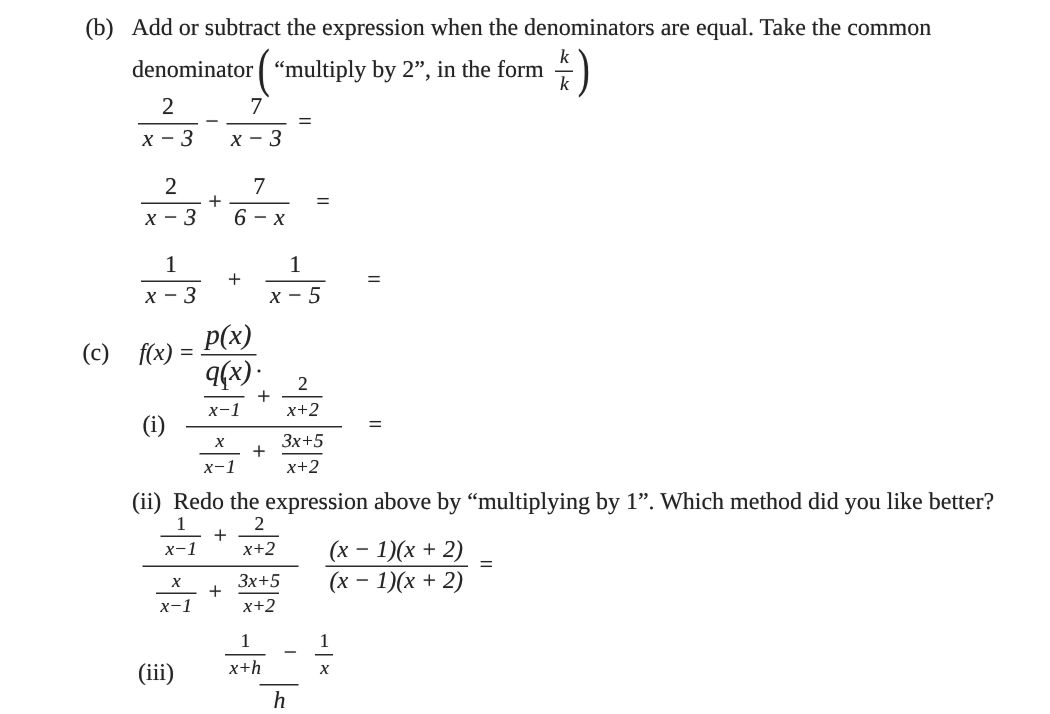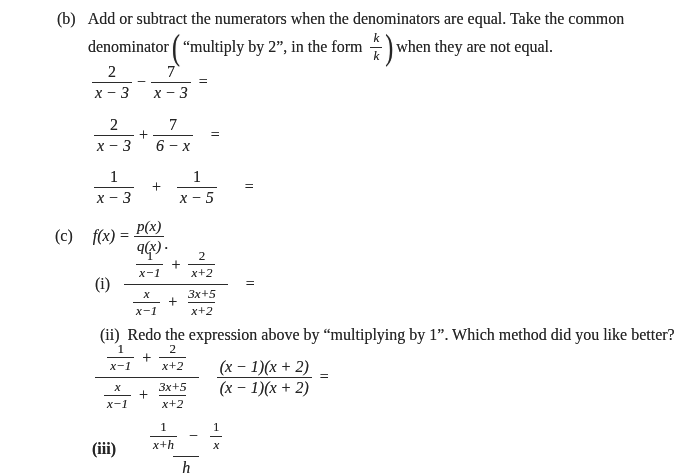--- a/index.html
+++ b/index.html
@@ -63,56 +63,55 @@
   .period { align-self: flex-end; padding-bottom: 5px; }
 
   
   #r-b1   { top: 10px;  left: 57px;  }
   #r-b2   { top: 27px;  left: 88px;  height: 40px; align-items: center; }
   #r-e1   { top: 62px;  left: 92px;  height: 40px; }
   #r-e2   { top: 115px; left: 94px;  height: 40px; }
   #r-e3   { top: 167px; left: 94px;  height: 40px; }
   #r-c    { top: 214px; left: 55px;  height: 44px; }
   #r-i    { top: 249px; left: 95px;  height: 70px; }
-  #r-ii-t { top: 326px; left: 100px;  }
+  #r-ii-t { top: 326px; left: 88px;  }
   #r-ii-m { top: 342px; left: 95px;  height: 70px; }
   #r-iii  { top: 418px; left: 92px;  height: 62px; }
 
   #r-b1 .label { margin-right: 12px; }
   #r-c  .label { margin-right: 12px; }
   #r-i  .label { margin-right: 14px; }
-  #r-iii .label { margin-right: 14px; font-weight: bold; }
+  #r-iii .label { margin-right: 14px; }
   #r-ii-t .label { margin-right: 8px; }
 
   .gap-sm { margin-left: 8px; }
   .gap-md { margin-left: 18px; }
   .gap-lg { margin-left: 28px; }
   .wide-pad .bignum { padding: 2px 20px 4px; }
   .wide-pad .op { margin: 0 12px; }
 </style>
 </head>
 <body>
 
 <div id="page">
 
   <div class="row" id="r-b1">
     <span class="label">(b)</span>
-    <span>Add or subtract the numerators when the denominators are equal.  Take the common</span>
+    <span>Add or subtract the expression when the denominators are equal.  Take the common</span>
   </div>
 
   <div class="row" id="r-b2">
     <span>denominator</span>
     <span class="bigparen">(</span>
     <span>“multiply by 2”, in the form</span>
     <span class="frac inner gap-sm">
       <span class="num mi">k</span>
       <span class="den mi">k</span>
     </span>
     <span class="bigparen">)</span>
-    <span>when they are not equal.</span>
   </div>
 
   <div class="row" id="r-e1">
     <span class="frac">
       <span class="num">2</span>
       <span class="den mi">x − 3</span>
     </span>
     <span class="op-tight">−</span>
     <span class="frac">
       <span class="num">7</span>
@@ -144,21 +143,21 @@
       <span class="num">1</span>
       <span class="den mi">x − 5</span>
     </span>
     <span class="eq gap-lg">=</span>
   </div>
 
   <div class="row" id="r-c">
     <span class="label">(c)</span>
     <span class="mi gap-sm">f(x)</span>
     <span class="eq" style="margin:0 5px;">=</span>
-    <span class="frac" style="font-size:15px;">
+    <span class="frac" style="font-size:19px;">
       <span class="num mi">p(x)</span>
       <span class="den mi">q(x)</span>
     </span>
     <span class="period">.</span>
   </div>
 
   <div class="row" id="r-i">
     <span class="label">(i)</span>
     <span class="bigfrac">
       <span class="bignum">

